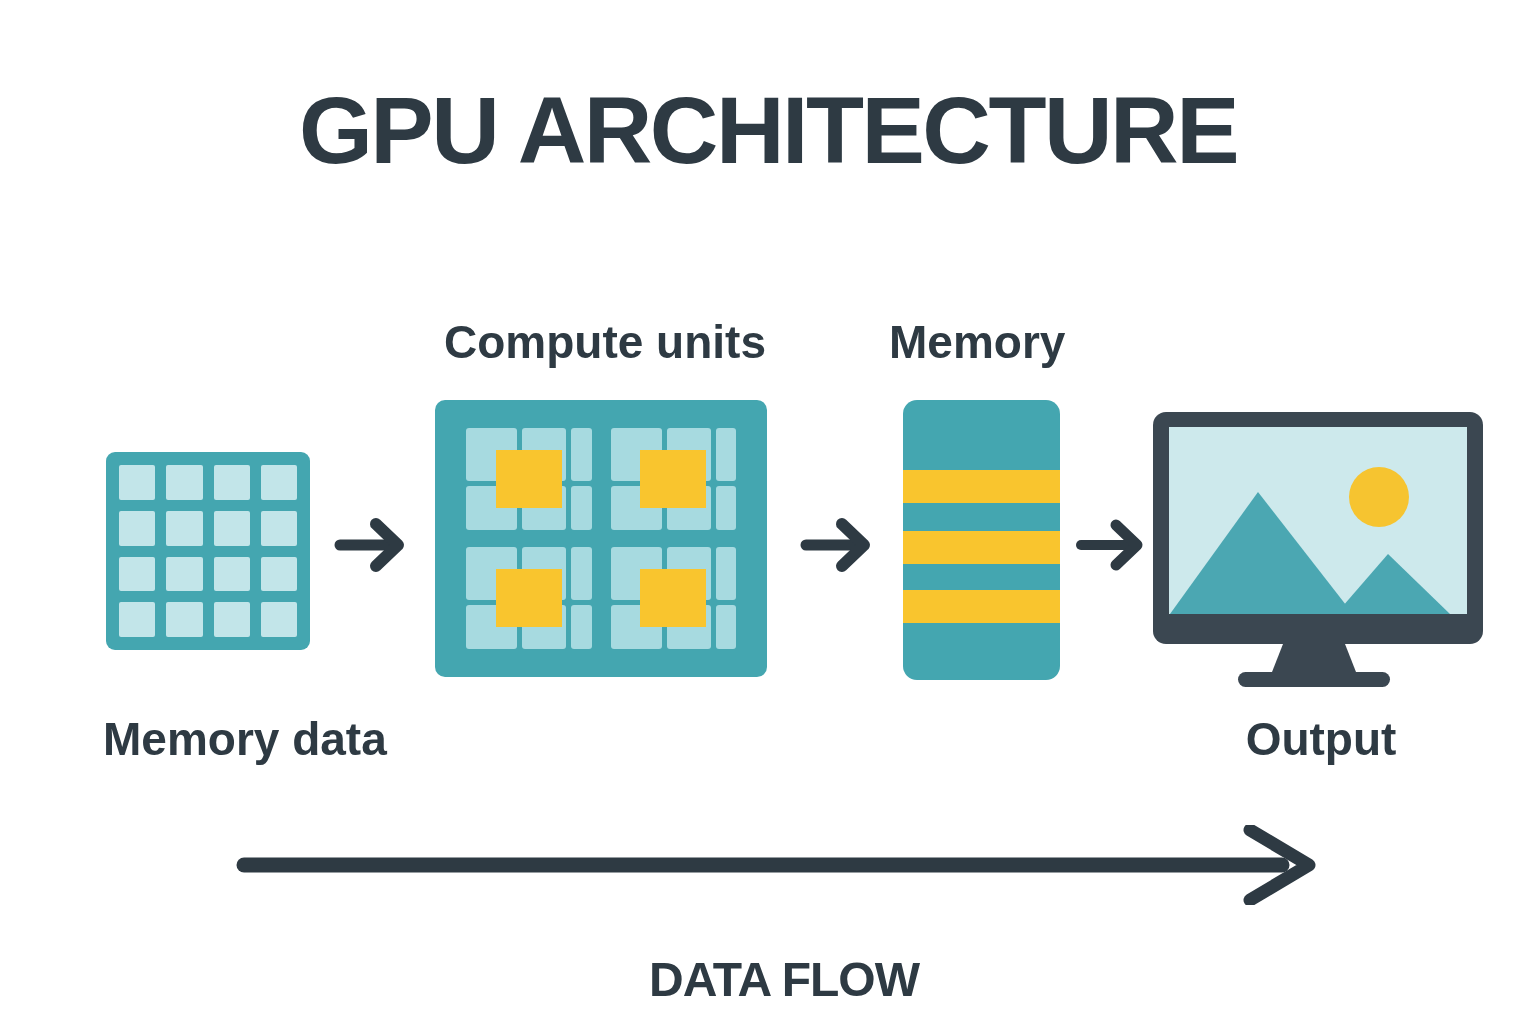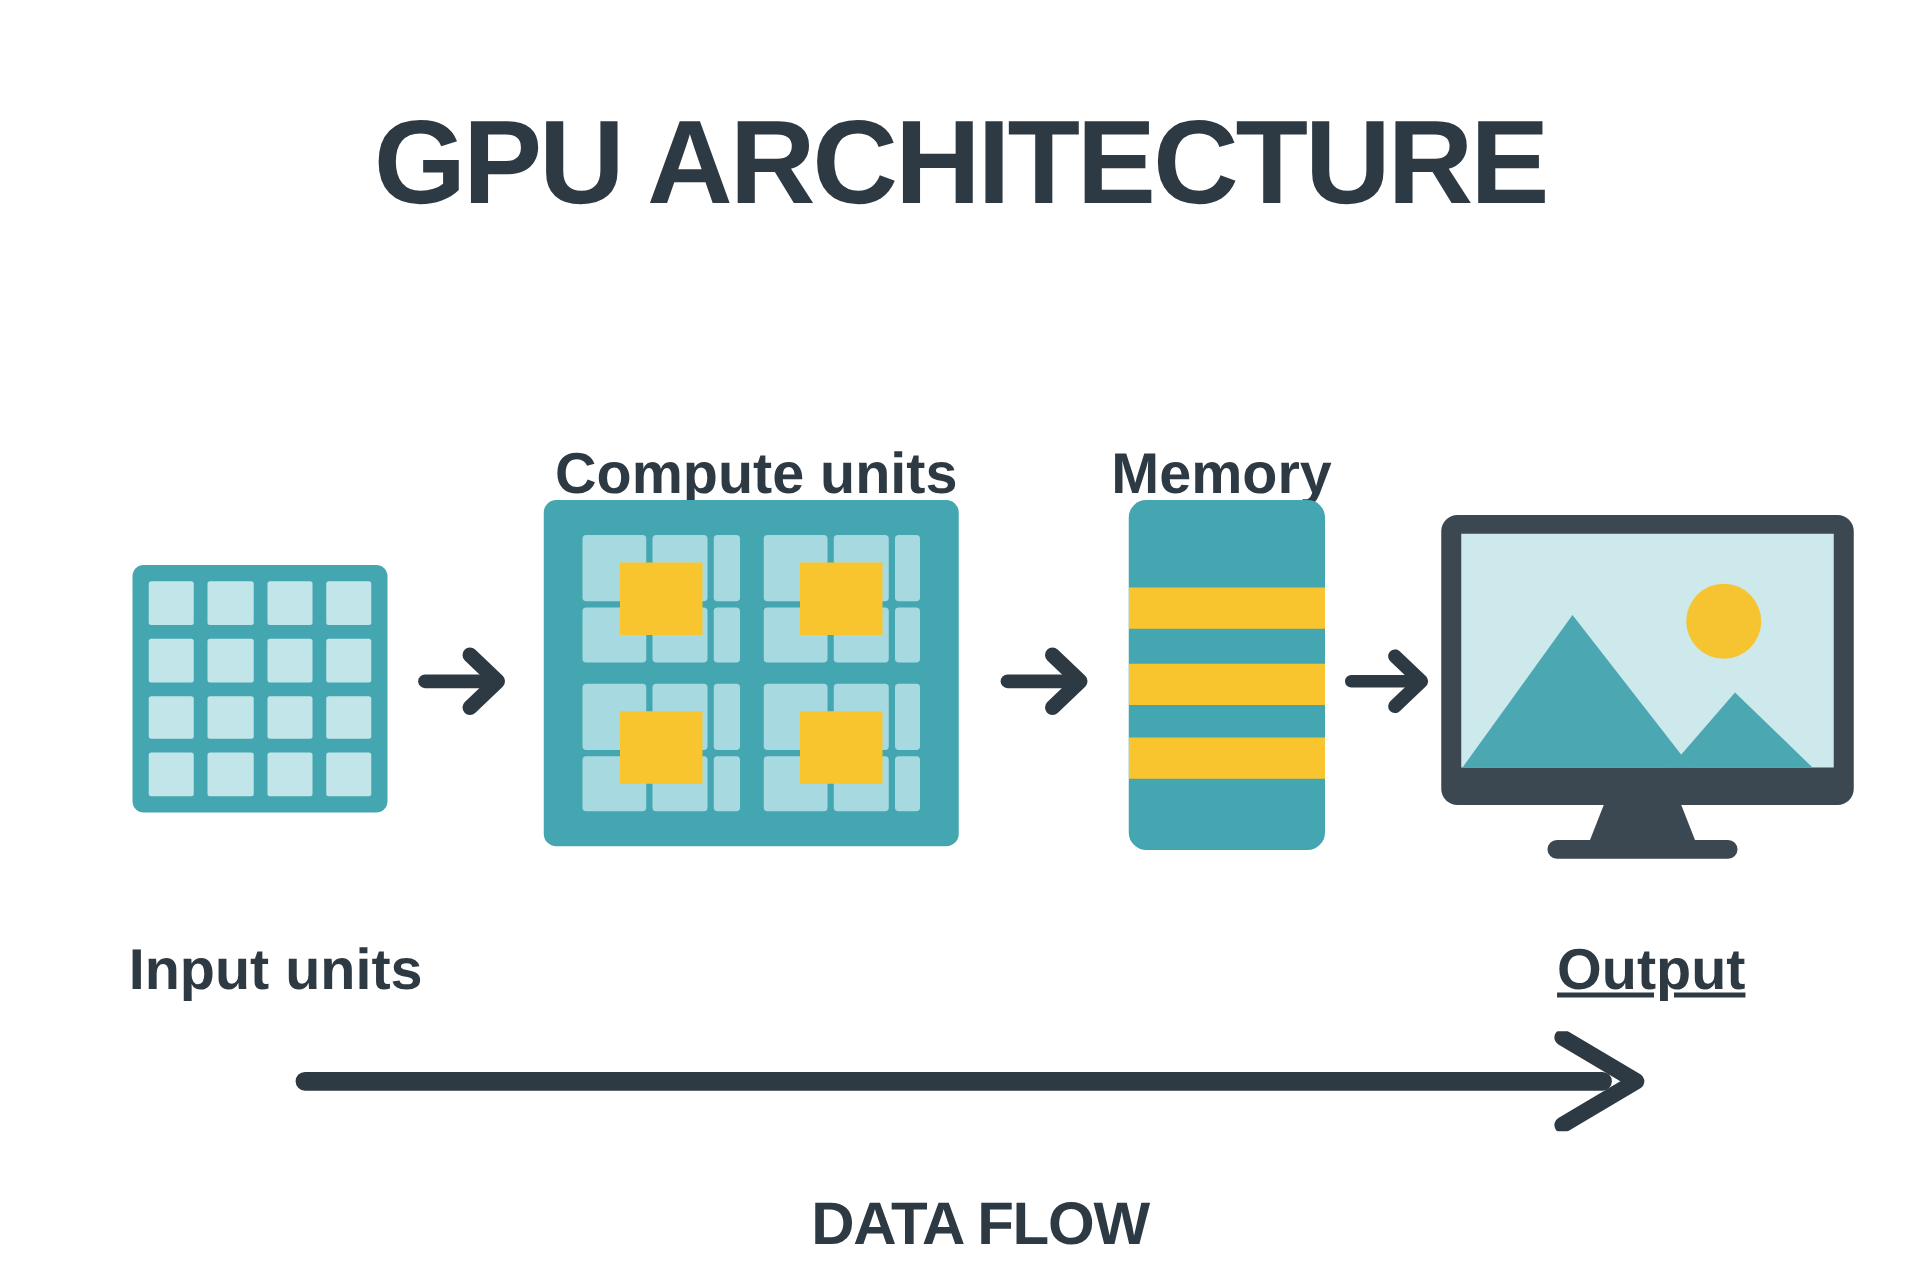--- a/index.html
+++ b/index.html
@@ -5,25 +5,25 @@
   html,body{margin:0;padding:0;background:#ffffff;}
   body{width:1536px;height:1024px;position:relative;overflow:hidden;
        font-family:"Liberation Sans", sans-serif;color:var(--ink,#2e3a43);}
   .abs{position:absolute;}
 
   
   .title{left:0;top:76px;width:1536px;text-align:center;
          font-size:95px;font-weight:bold;letter-spacing:-2.5px;color:var(--ink);}
 
   
-  .nodelabel{font-size:46px;font-weight:bold;color:var(--ink);white-space:nowrap;margin-top:36px;}
+  .nodelabel{font-size:46px;font-weight:bold;color:var(--ink);white-space:nowrap;}
   .lbl-compute{left:438px;top:315px;width:334px;text-align:center;}
   .lbl-memory{left:889px;top:315px;width:200px;text-align:left;}
   .lbl-input{left:103px;top:712px;width:240px;text-align:left;}
-  .lbl-output{left:1221px;top:712px;width:200px;text-align:center;text-decoration:underline;}
+  .lbl-output{left:1221px;top:712px;width:200px;text-align:center;}
 
   
   .input-grid{left:106px;top:452px;width:204px;height:198px;background:var(--teal);
               border-radius:9px;box-sizing:border-box;padding:13px;
               display:grid;grid-template-columns:repeat(4,1fr);grid-template-rows:repeat(4,1fr);
               gap:11px;}
   .cell{background:var(--light);border-radius:2px;}
 
   
   .compute-block{left:435px;top:400px;width:332px;height:277px;background:var(--teal);
@@ -153,20 +153,20 @@
 <svg class="abs monitor" width="340" height="290" viewBox="0 0 340 290">
   <rect x="5" y="4" width="330" height="232" rx="13" fill="var(--bezel)"></rect>
   <rect x="21" y="19" width="298" height="187" fill="var(--screen)"></rect>
   <polygon points="22,206 110,84 205,206" fill="var(--mountain)"></polygon>
   <polygon points="188,206 240,146 302,206" fill="var(--mountain)"></polygon>
   <circle cx="231" cy="89" r="30" fill="var(--sun)"></circle>
   <polygon points="135,236 197,236 208,264 124,264" fill="var(--bezel)"></polygon>
   <rect x="90" y="264" width="152" height="15" rx="7.5" fill="var(--bezel)"></rect>
 </svg>
 
-<div class="abs nodelabel lbl-input">Input units</div>
+<div class="abs nodelabel lbl-input">Memory data</div>
 <div class="abs nodelabel lbl-output">Output</div>
 
 <svg class="abs flow-arrow" width="1090" height="80" viewBox="0 0 1090 80" fill="none" stroke="currentColor" stroke-linecap="round" stroke-linejoin="round">
   <line x1="8" y1="40" x2="1046" y2="40" stroke-width="15"></line>
   <polyline points="1014,5 1073,40 1014,75" stroke-width="13"></polyline>
 </svg>
 <div class="abs flow-label">DATA FLOW</div>
 
 </body></html>

